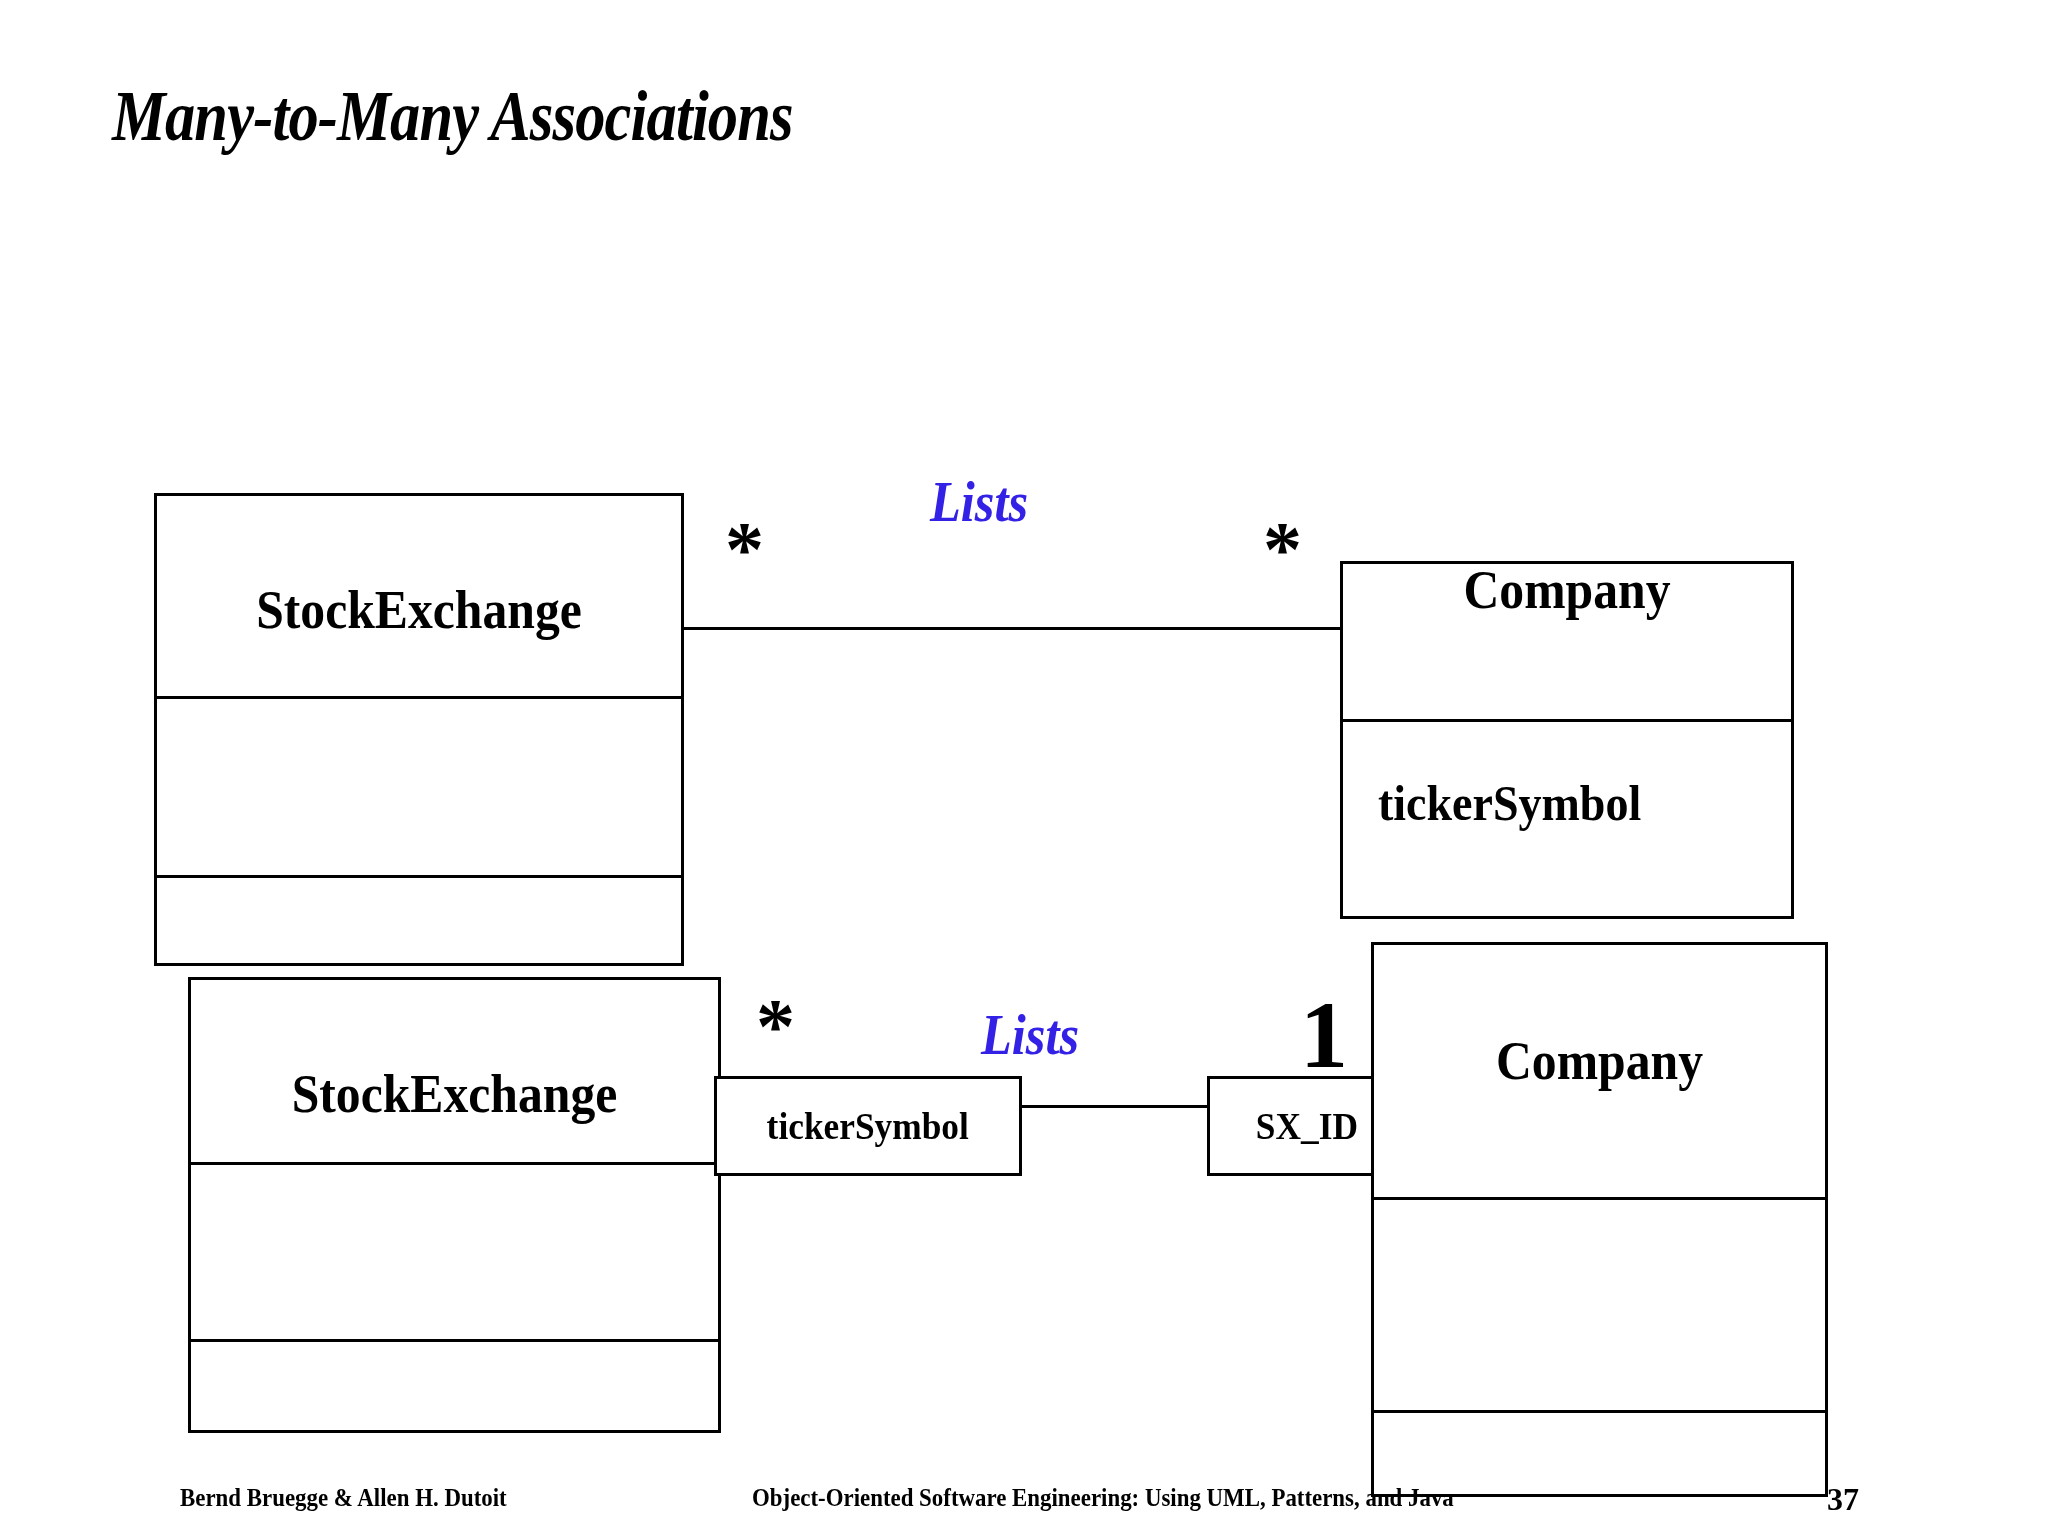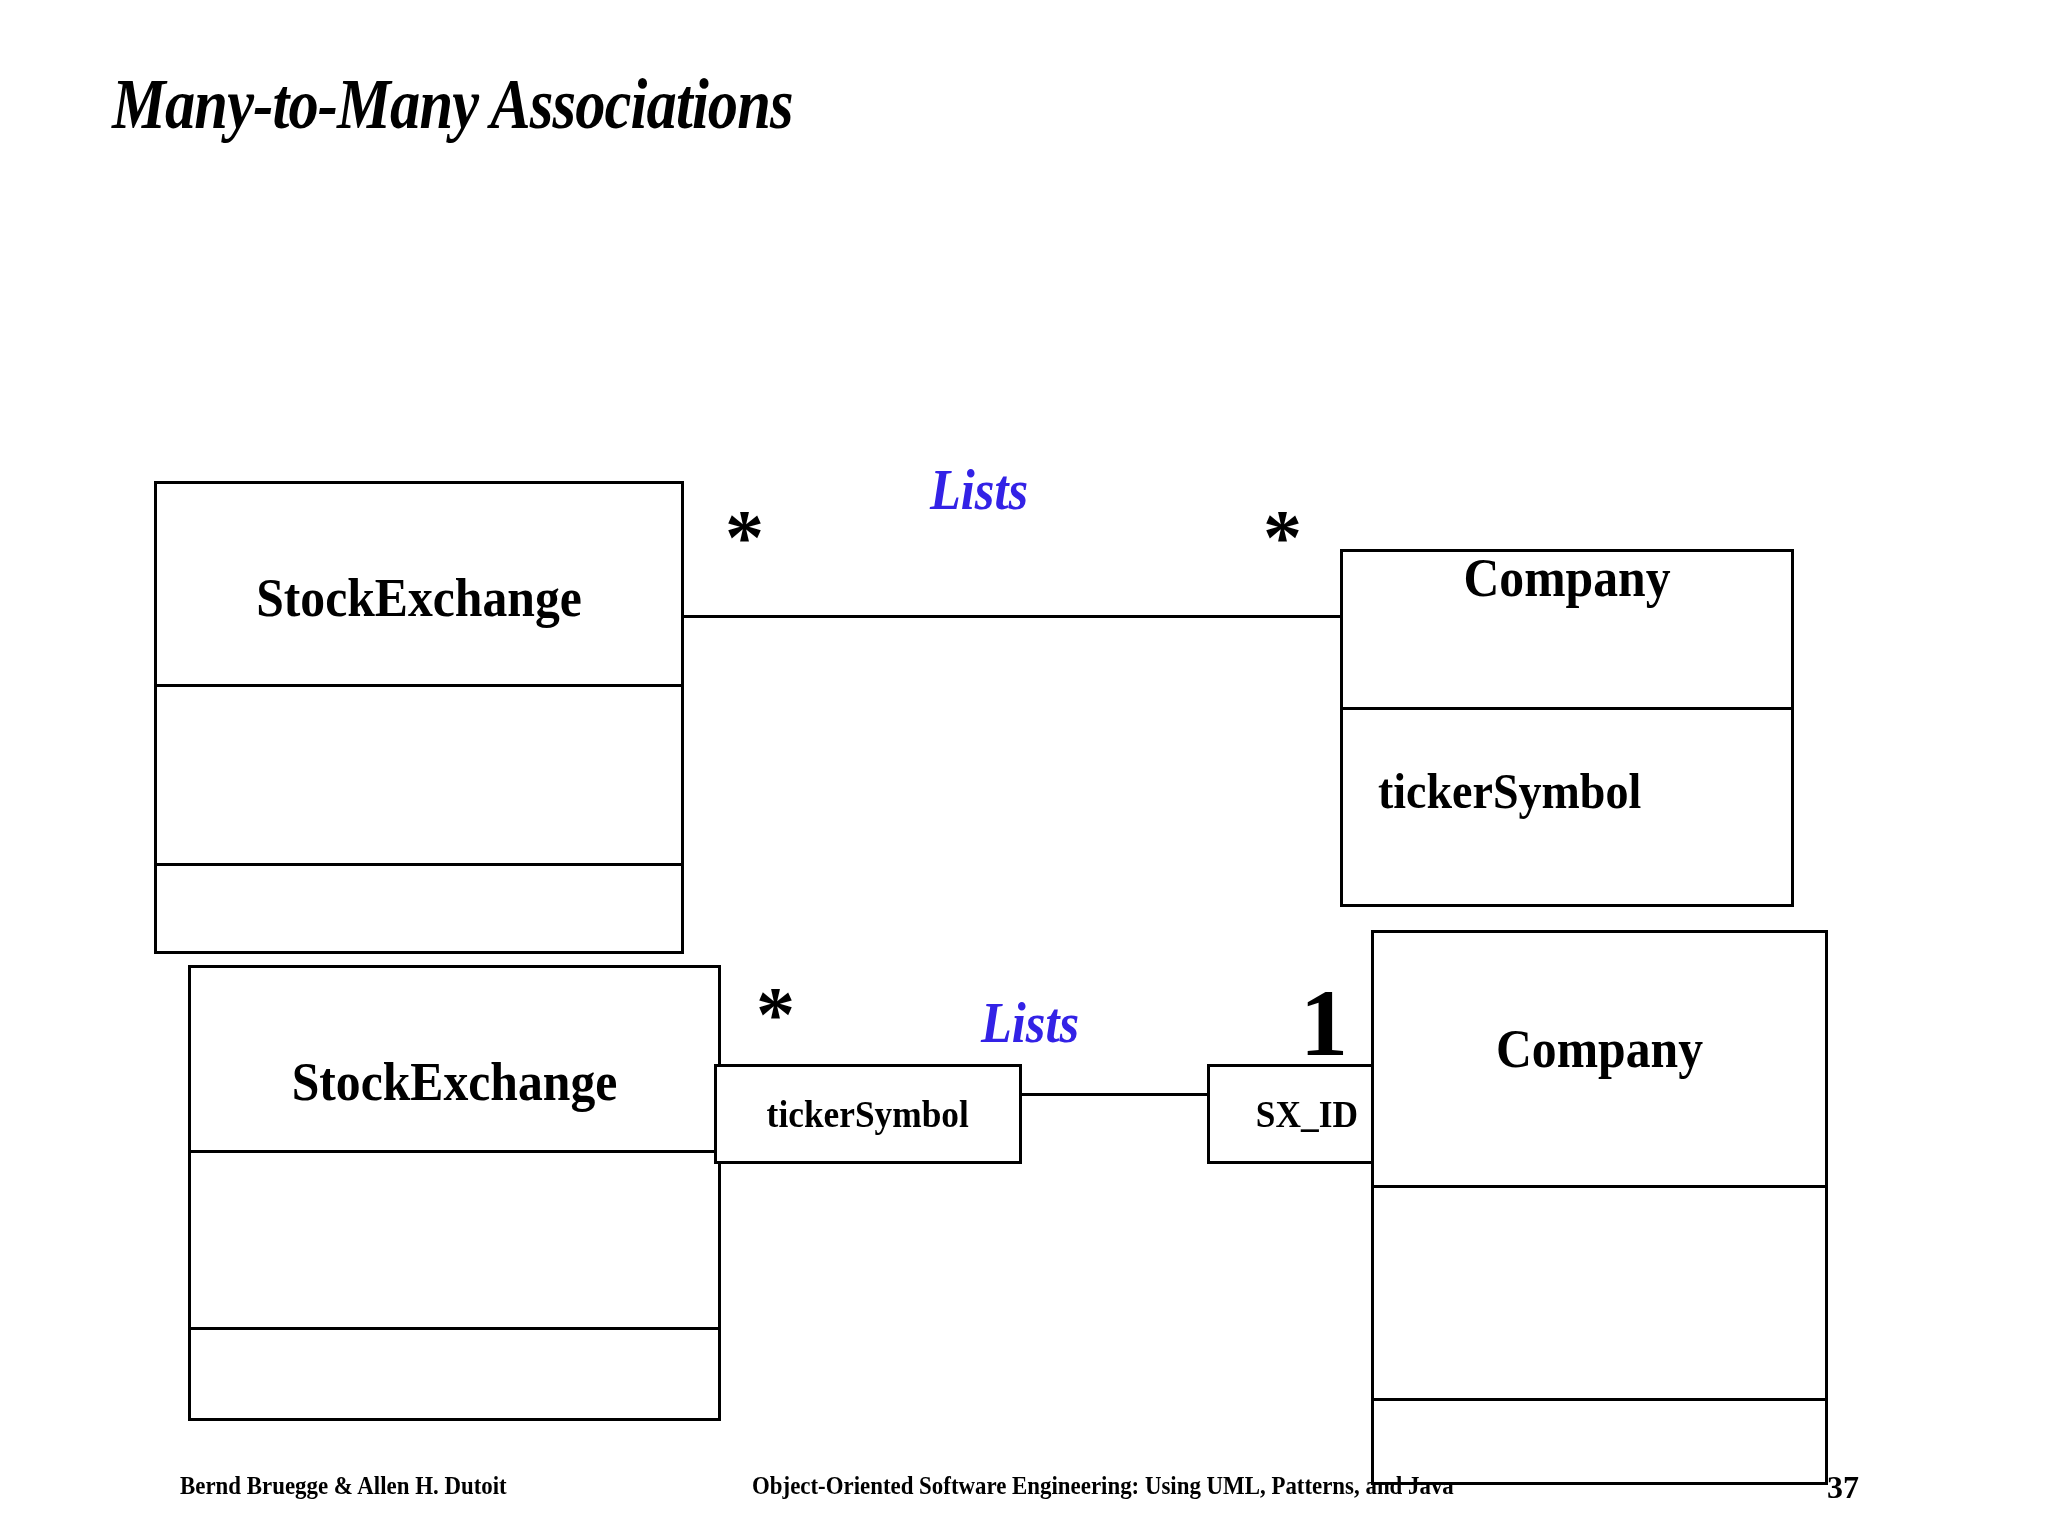--- a/index.html
+++ b/index.html
@@ -11,21 +11,21 @@
     width: 2048px;
     height: 1536px;
     position: relative;
     overflow: hidden;
     font-family: "Liberation Serif", "DejaVu Serif", serif;
     color: #000000;
   }
 
   #slide {
     position: absolute;
-    left: 0; top: 0;
+    left: 0; top: 12px;
     width: 2048px;
     height: 1368px;
     text-decoration: underline;
   }
 
   
   .slide-title {
     position: absolute;
     left: 112px;
     top: 68px;

